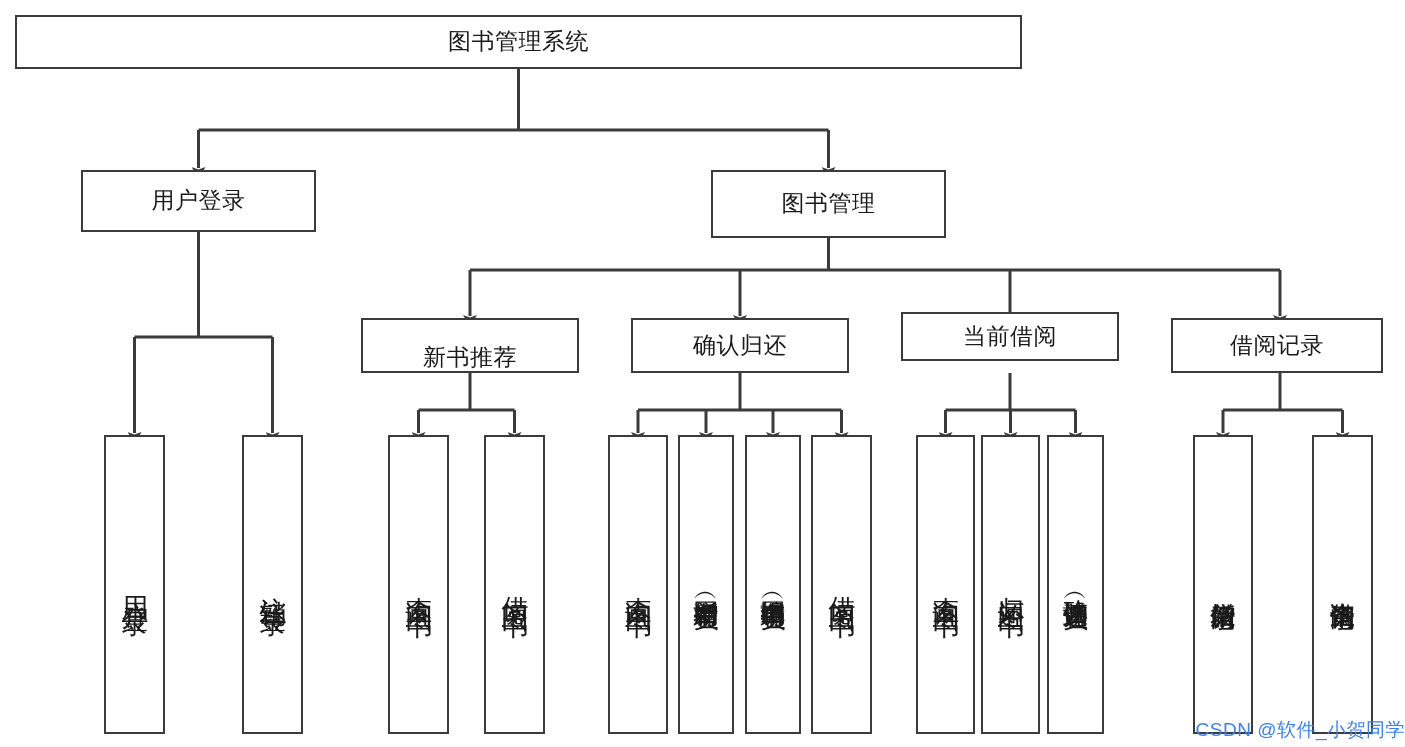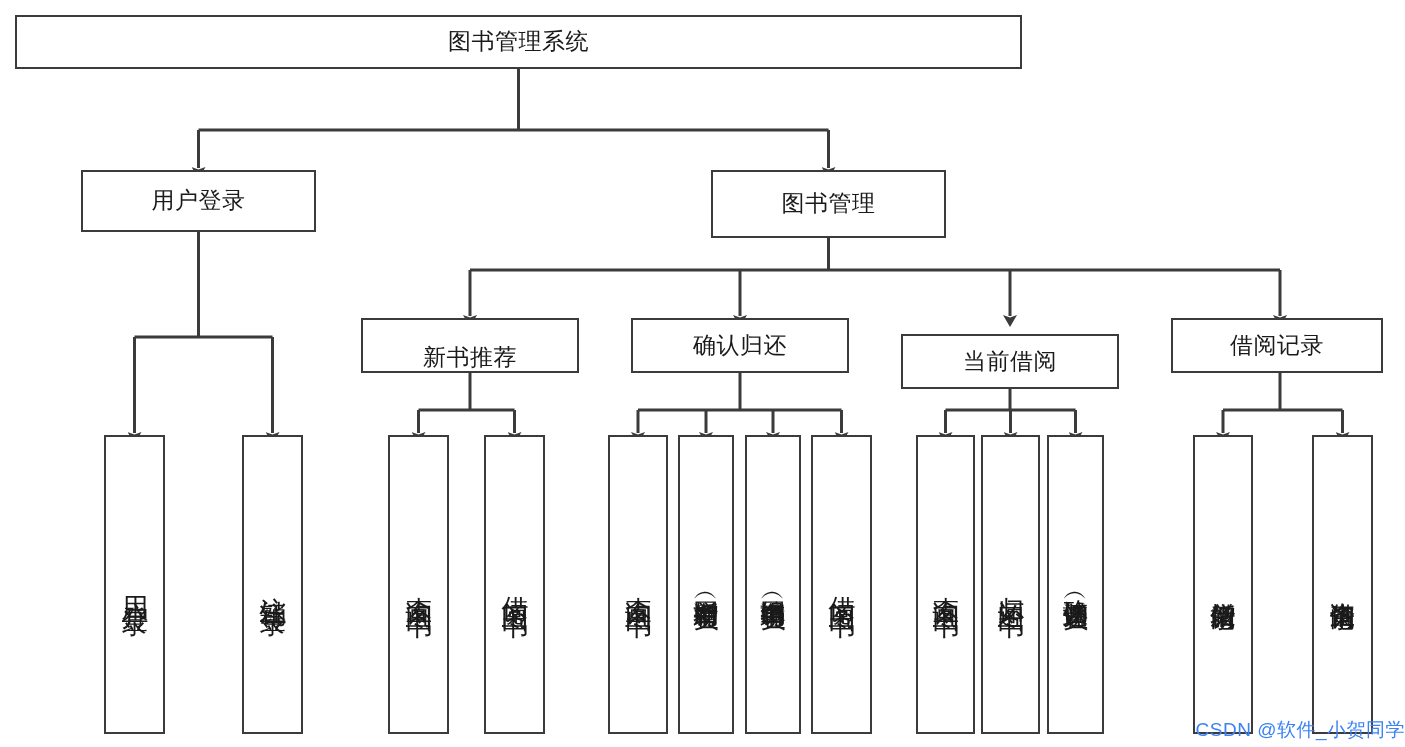--- a/index.html
+++ b/index.html
@@ -137,21 +137,21 @@
   <div class="node-box horizontal" style="left:711px; top:170px; width:235px; height:68px;">
     <span class="node-label">图书管理</span>
   </div>
 
   <div class="node-box horizontal" style="left:361px; top:318px; width:218px; height:55px;align-items:flex-end;">
     <span class="node-label">新书推荐</span>
   </div>
   <div class="node-box horizontal" style="left:631px; top:318px; width:218px; height:55px;">
     <span class="node-label">确认归还</span>
   </div>
-  <div class="node-box horizontal" style="left:901px; top:334px; width:218px; height:55px;">
+  <div class="node-box horizontal" style="left:901px; top:312px; width:218px; height:49px;">
     <span class="node-label">当前借阅</span>
   </div>
   <div class="node-box horizontal" style="left:1171px; top:318px; width:212px; height:55px;">
     <span class="node-label">借阅记录</span>
   </div>
 
   <div class="node-box vertical" style="left:104px; top:435px; width:61px; height:299px;">
     <span class="node-label">用户登录</span>
   </div>
   <div class="node-box vertical" style="left:242px; top:435px; width:61px; height:299px;">

